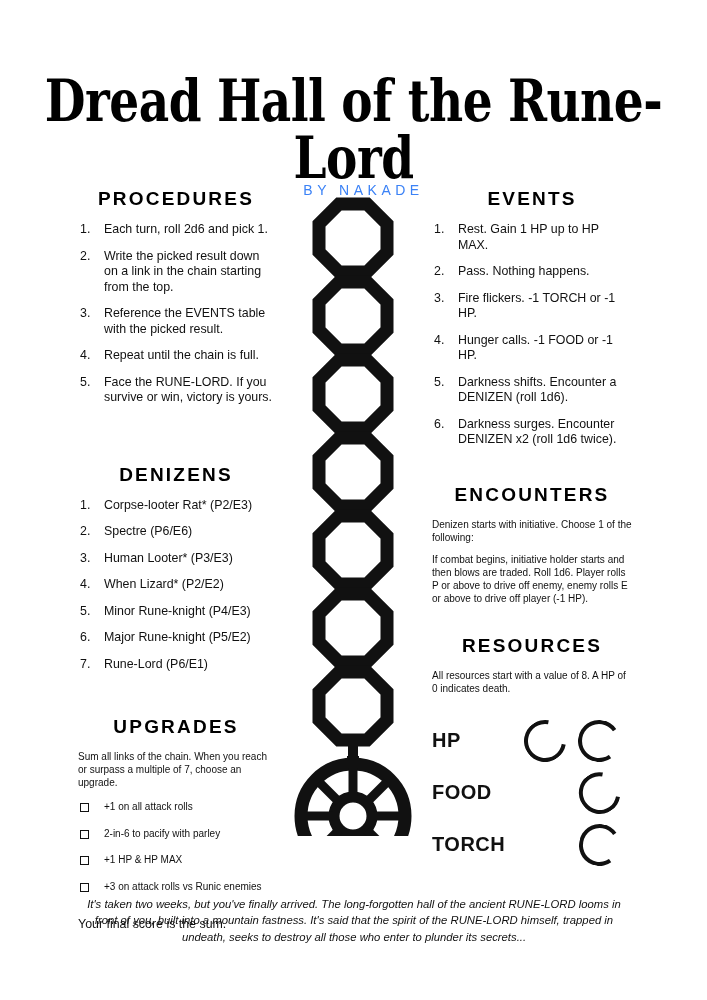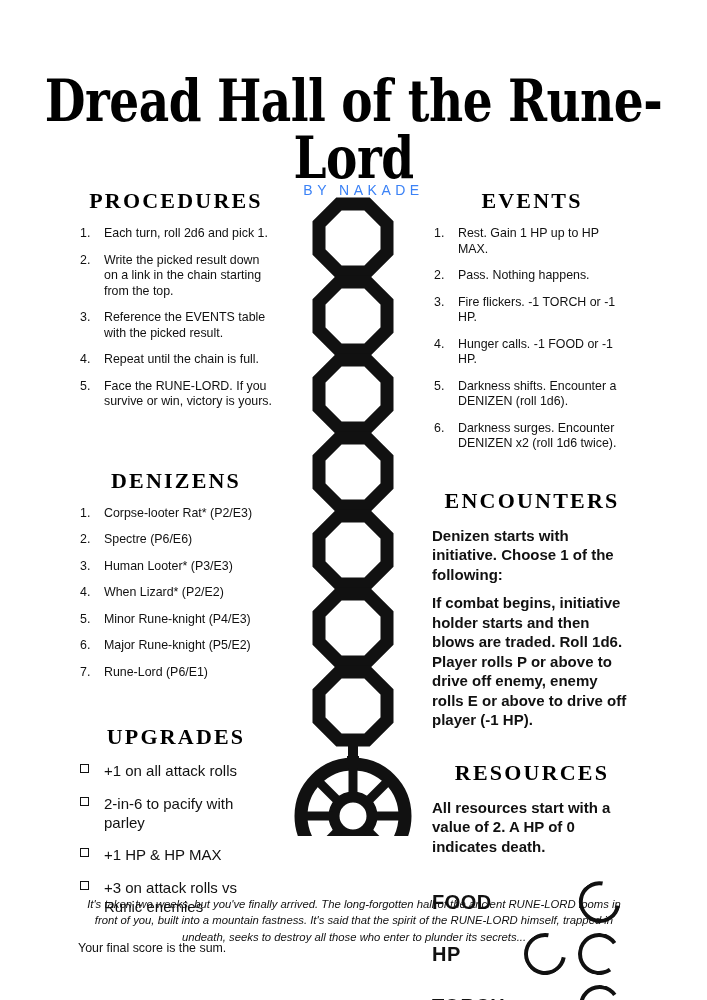--- a/index.html
+++ b/index.html
@@ -58,27 +58,26 @@
     width: 196px;
   }
   .col-right {
     position: absolute;
     left: 432px;
     top: 188px;
     width: 200px;
   }
 
   h2.sec {
-    font-size: 22px;
+    font-size: 19px;
     font-weight: bold;
     letter-spacing: 2.2px;
     margin: 0 0 12px 0;
     text-align: center;
     color: #000;
-    font-family: Liberation Serif, serif;
   }
   .col-left h2.sec { text-align: center; }
 
   ol.num {
     margin: 0;
     padding: 0;
     list-style: none;
     counter-reset: it;
   }
   ol.num > li {
@@ -91,24 +90,23 @@
   }
   ol.num > li::before {
     content: counter(it) ".";
     position: absolute;
     left: 2px;
     top: 0;
     font-size: 12.4px;
   }
 
   .body-text {
-    font-size: 15px;
+    font-size: 10px;
     line-height: 1.3;
     margin: 0 0 9px 0;
-    font-weight: bold;
   }
 
   ul.dots {
     margin: 0 0 8px 0;
     padding: 0;
     list-style: none;
   }
   ul.dots > li {
     position: relative;
     padding-left: 18px;
@@ -126,21 +124,21 @@
 
   ul.boxes {
     margin: 12px 0 0 0;
     padding: 0;
     list-style: none;
   }
   ul.boxes > li {
     position: relative;
     padding-left: 26px;
     margin-bottom: 14px;
-    font-size: 15px;
+    font-size: 10px;
     line-height: 1.25;
   }
   ul.boxes > li .chk {
     position: absolute;
     left: 2px;
     top: 2px;
     width: 7px;
     height: 7px;
     border: 1px solid #111;
   }
@@ -225,20 +223,21 @@
       <li>Corpse-looter Rat* (P2/E3)</li>
       <li>Spectre (P6/E6)</li>
       <li>Human Looter* (P3/E3)</li>
       <li>When Lizard* (P2/E2)</li>
       <li>Minor Rune-knight (P4/E3)</li>
       <li>Major Rune-knight (P5/E2)</li>
       <li>Rune-Lord (P6/E1)</li>
     </ol>
 
     <h2 class="sec" style="margin-top:44px;">UPGRADES</h2>
+    <p class="body-text">Sum all links of the chain. When you reach or surpass a multiple of 7, choose an upgrade.</p>
     <ul class="boxes">
       <li><span class="chk"></span><span>+1 on all attack rolls</span></li>
       <li><span class="chk"></span><span>2-in-6 to pacify with parley</span></li>
       <li><span class="chk"></span><span>+1 HP &amp; HP MAX</span></li>
       <li><span class="chk"></span><span>+3 on attack rolls vs Runic enemies</span></li>
     </ul>
     <p class="final-score">Your final score is the sum.</p>
   </div>
 
   <div class="col-right">
@@ -251,31 +250,31 @@
       <li>Hunger calls. -1 FOOD or -1 HP.</li>
       <li>Darkness shifts. Encounter a DENIZEN (roll 1d6).</li>
       <li>Darkness surges. Encounter DENIZEN x2 (roll 1d6 twice).</li>
     </ol>
 
     <h2 class="sec" style="margin-top:36px;">ENCOUNTERS</h2>
     <p class="body-text">Denizen starts with initiative. Choose 1 of the following:</p>
     <p class="body-text">If combat begins, initiative holder starts and then blows are traded. Roll 1d6. Player rolls P or above to drive off enemy, enemy rolls E or above to drive off player (-1 HP).</p>
 
     <h2 class="sec" style="margin-top:30px;">RESOURCES</h2>
-    <p class="body-text res-intro">All resources start with a value of 2. A HP of 0 indicates death.</p>
+    <p class="body-text res-intro">All resources start with a value of 8. A HP of 0 indicates death.</p>
 
     <div class="res-rows">
-      <div class="res-row">
-        <div class="res-label">FOOD</div>
-        <div class="ring" style="margin-left:56px;"></div>
-      </div>
       <div class="res-row">
         <div class="res-label">HP</div>
         <div class="ring"></div>
         <div class="ring b"></div>
+      </div>
+      <div class="res-row">
+        <div class="res-label">FOOD</div>
+        <div class="ring" style="margin-left:56px;"></div>
       </div>
       <div class="res-row">
         <div class="res-label">TORCH</div>
         <div class="ring b" style="margin-left:56px;"></div>
       </div>
     </div>
   </div>
 
   <div class="chain">
     <svg viewBox="0 0 140 640" width="140" height="640" aria-hidden="true">

